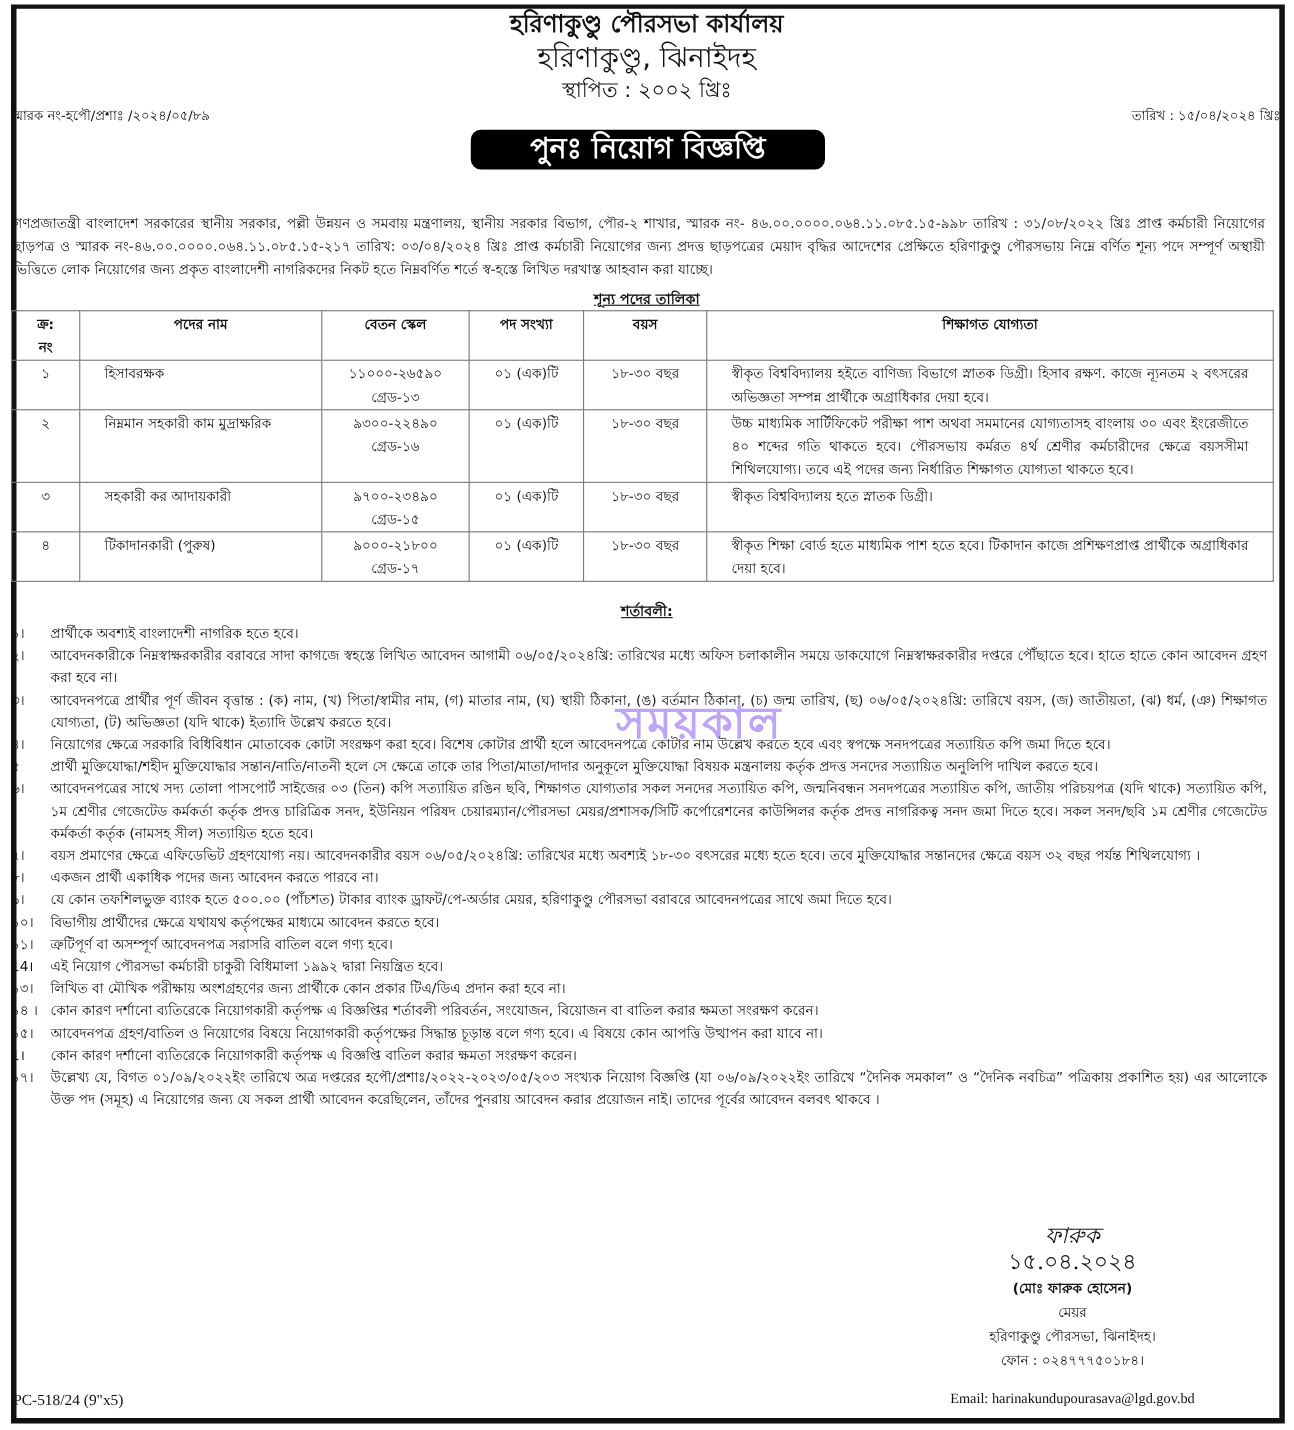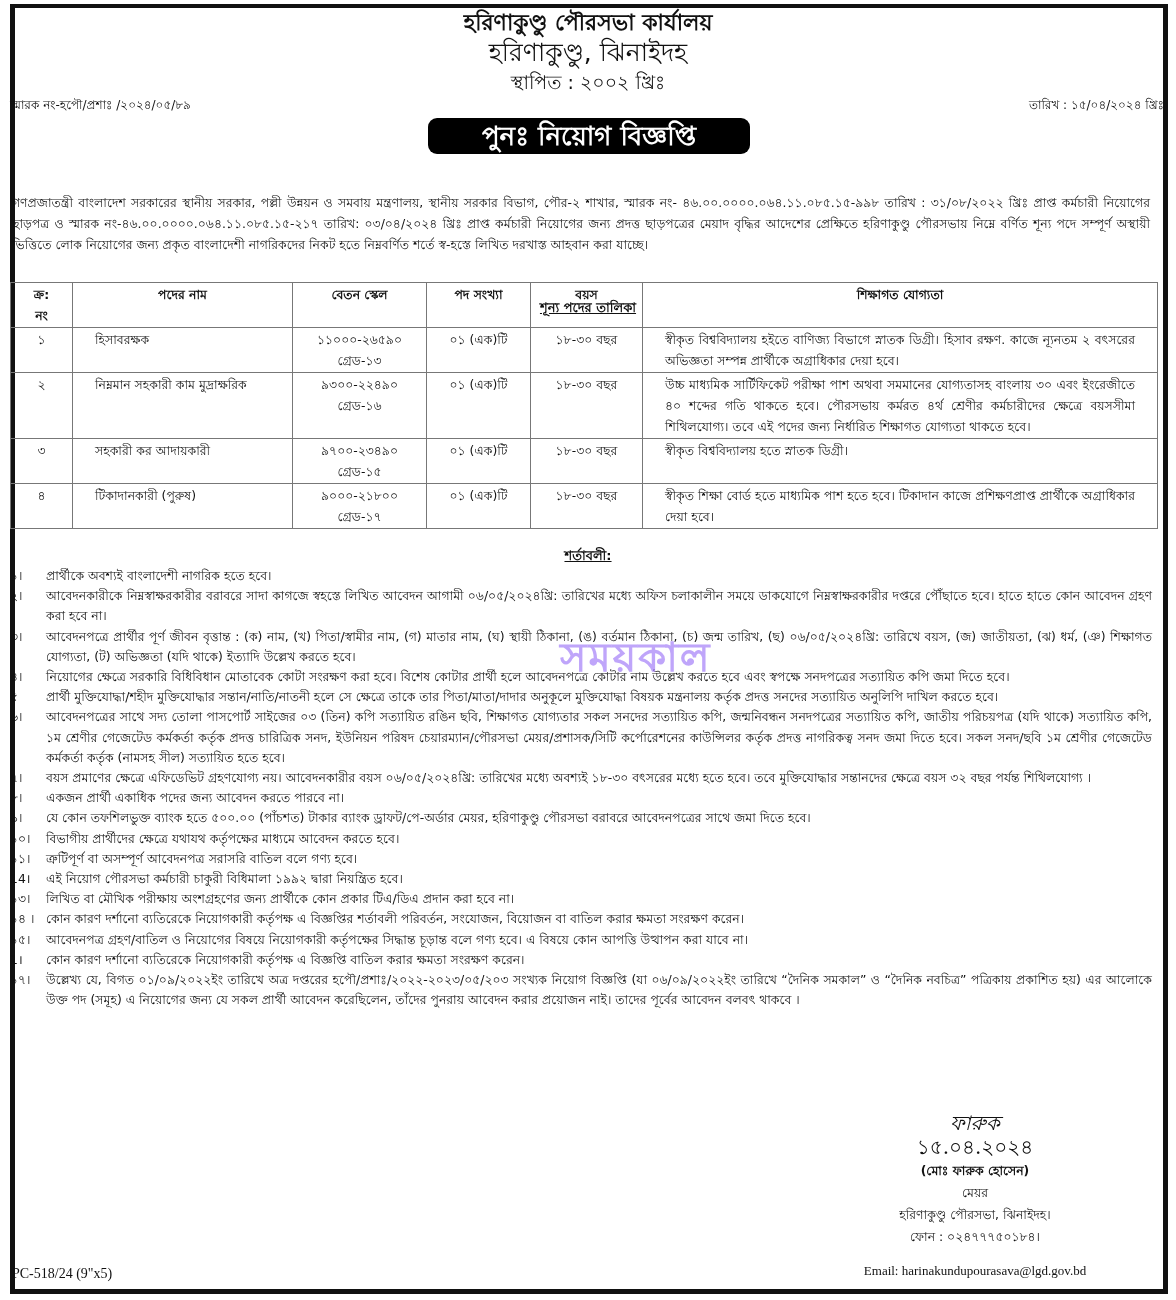--- a/index.html
+++ b/index.html
@@ -19,21 +19,21 @@
     position: absolute; left: 428px; top: 118px; width: 322px; height: 36px;
     background: #000; color: #fff; border-radius: 9px; text-align: center;
     font-size: 26px; font-weight: bold; line-height: 36px;
   }
   .intro {
     position: absolute; left: 12px; top: 160px; width: 1138px;
     font-size: 12.4px; line-height: 21px; text-align: justify; margin-top: 32px;
   }
   .table-caption {
     position: absolute; left: 0; right: 0; top: 262px; text-align: center;
-    font-size: 13px; font-weight: bold; text-decoration: underline; margin-top: 36px;
+    font-size: 13px; font-weight: bold; text-decoration: underline;
   }
   table.posts {
     position: absolute; left: 0px; top: 282px; width: 1148px;
     border-collapse: collapse; font-size: 12.4px;
   }
   table.posts th, table.posts td {
     border: 1.5px solid #777; vertical-align: top; padding: 1px 22px; line-height: 21px;
   }
   table.posts th { font-weight: bold; text-align: center; height: 24px; }
   table.posts td.c { text-align: center; }

